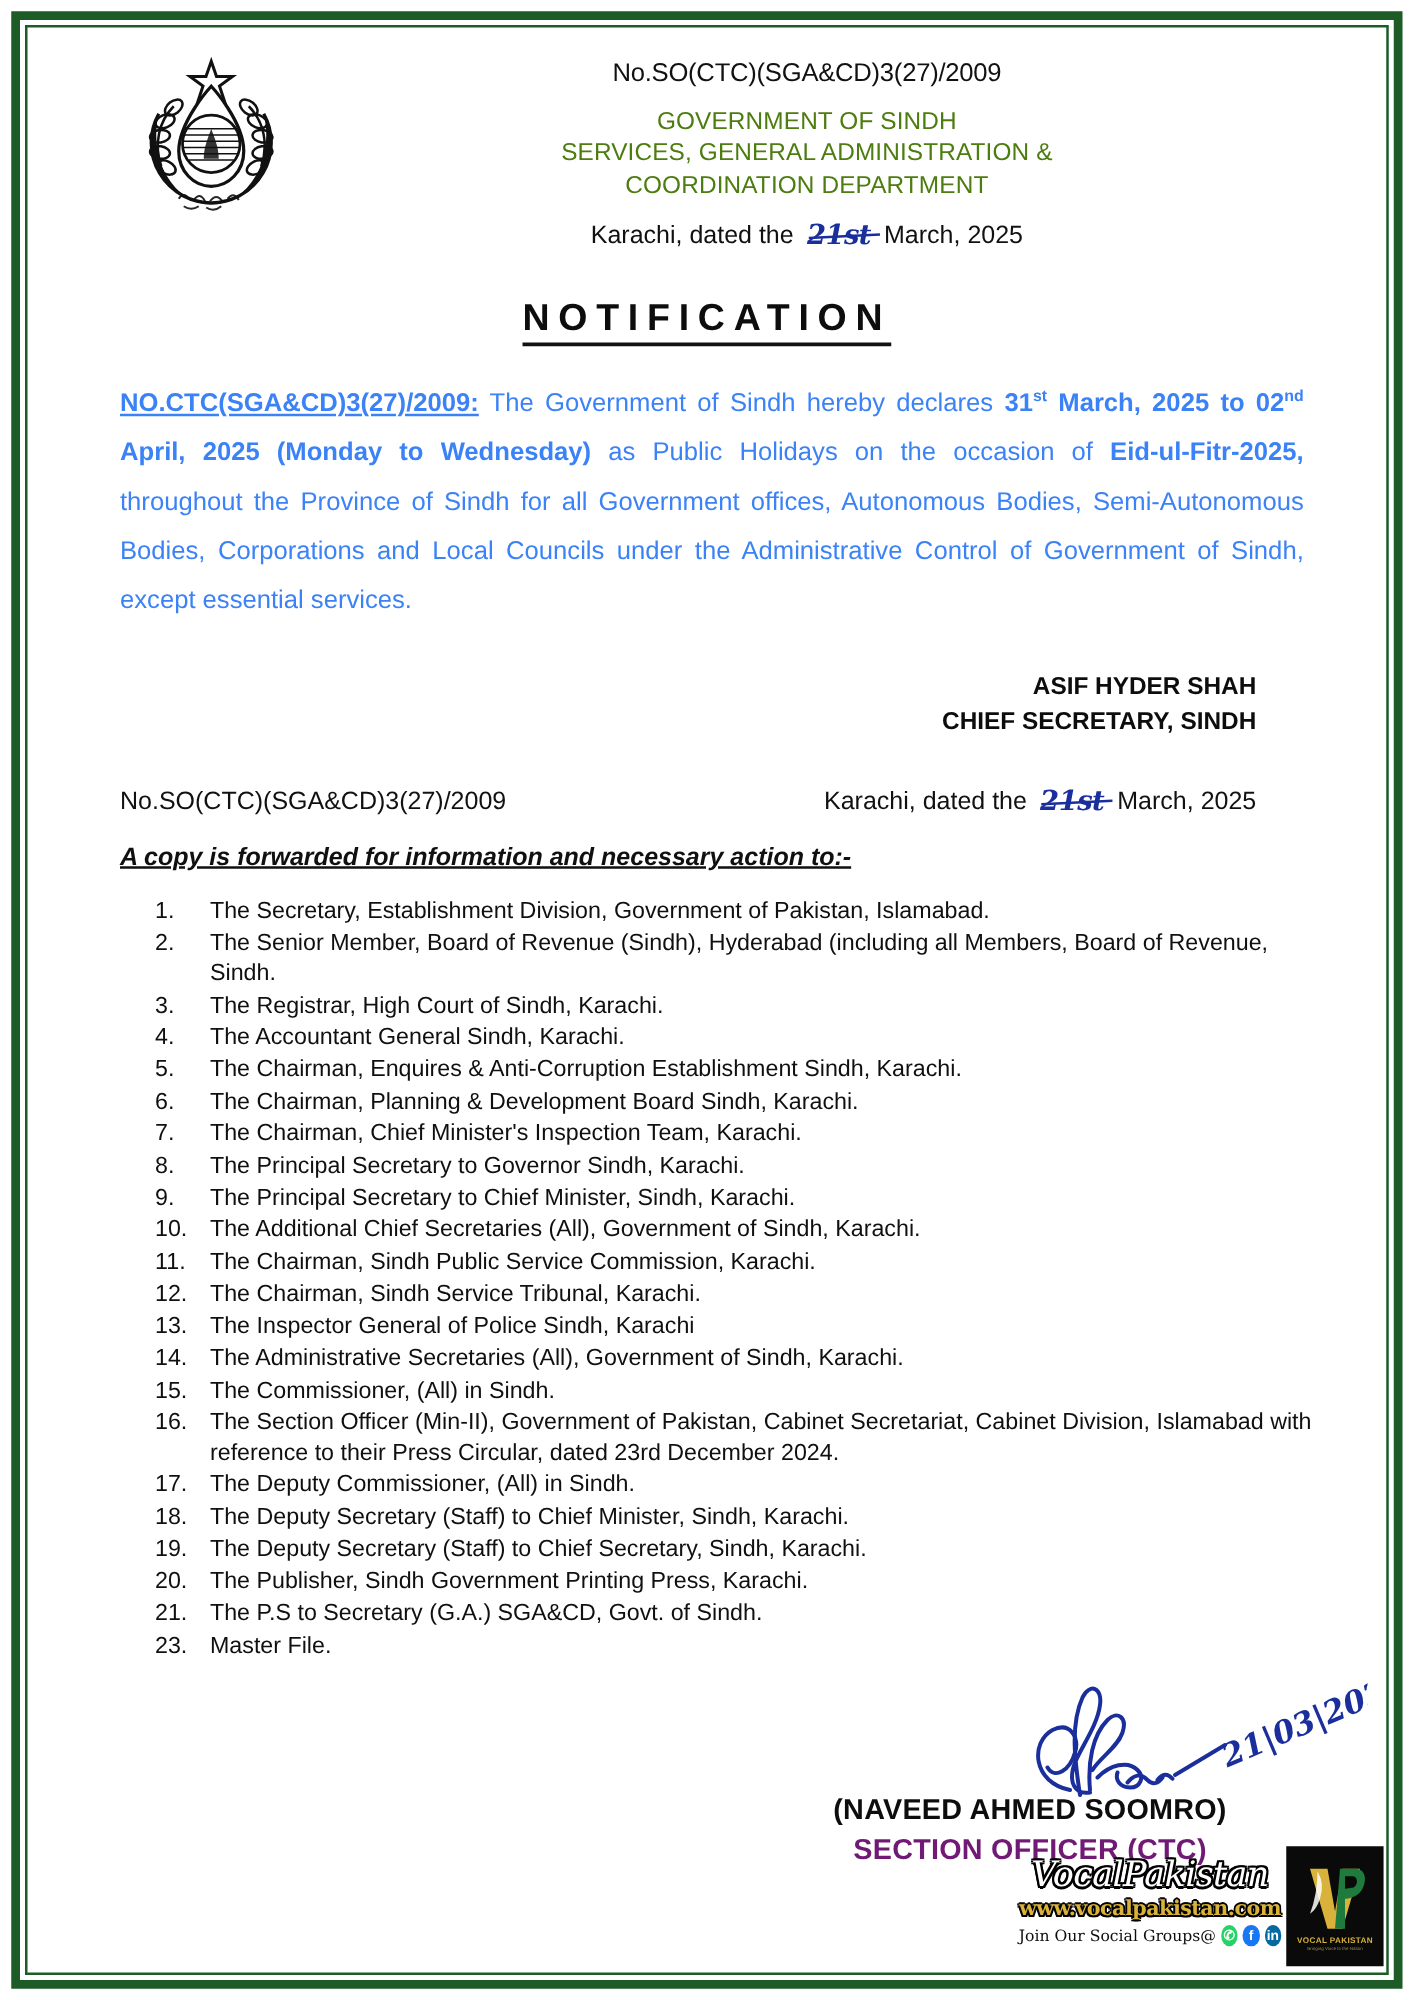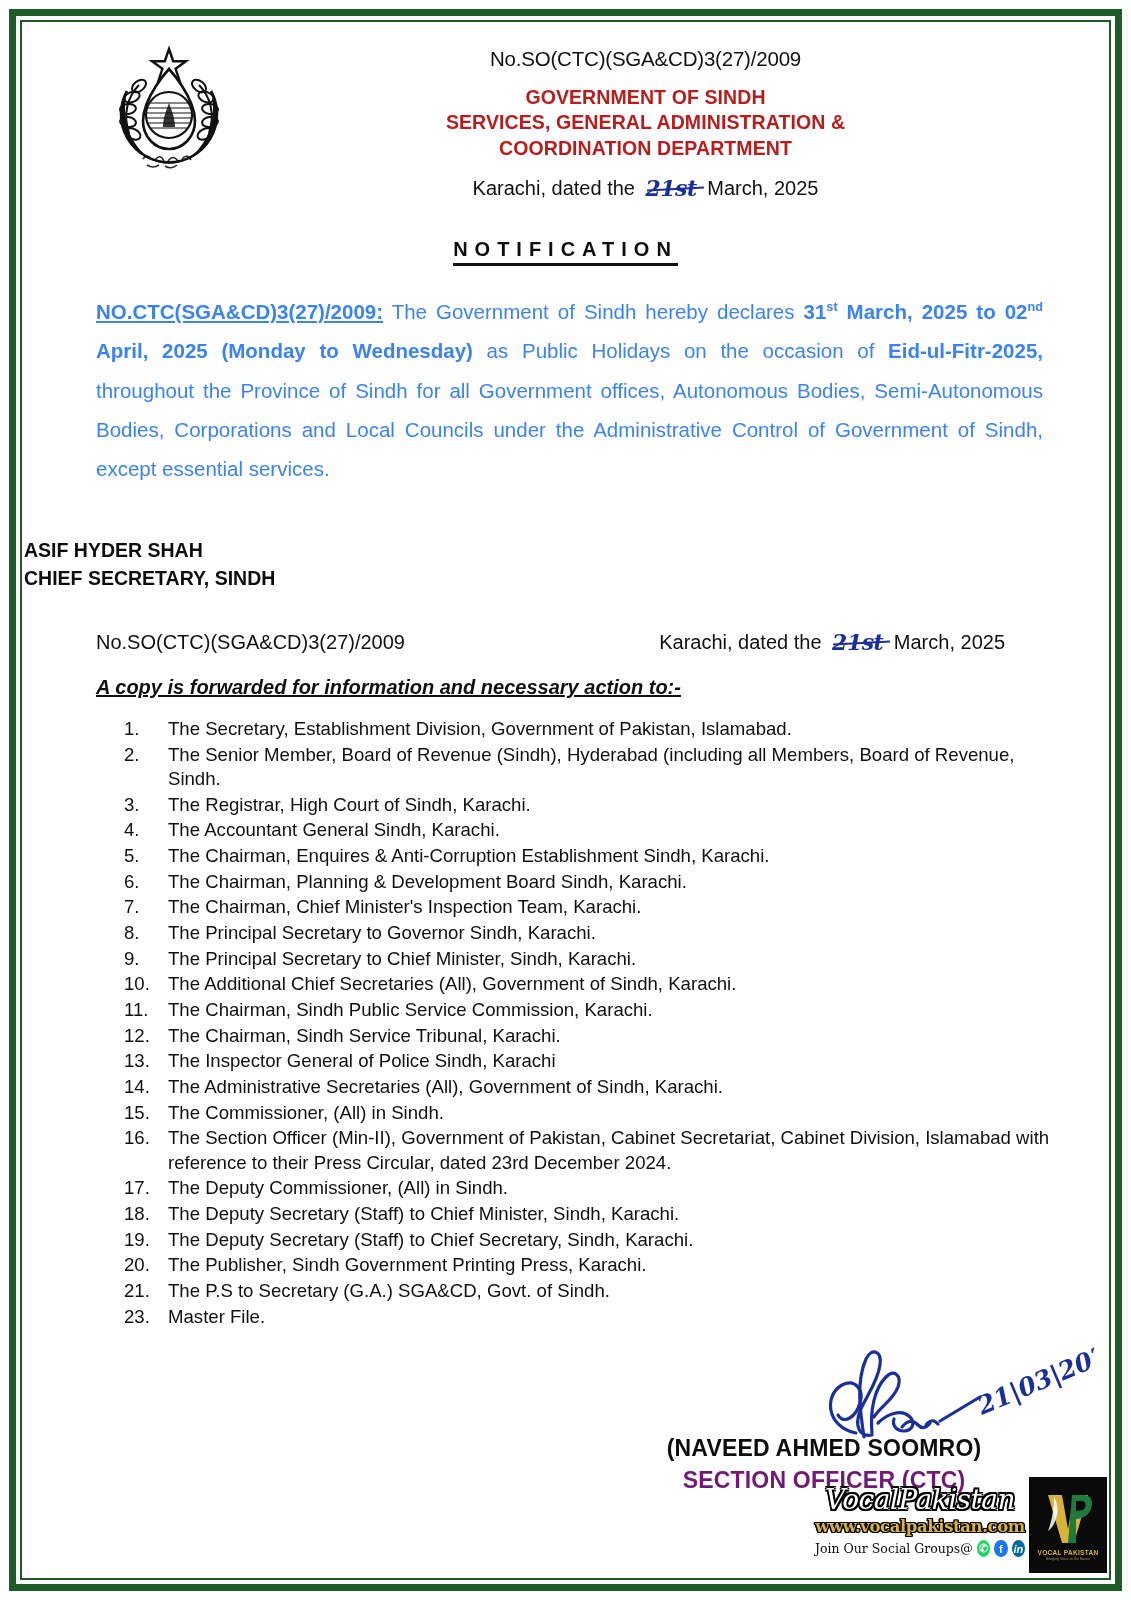--- a/index.html
+++ b/index.html
@@ -69,24 +69,24 @@
   }
   .file-no-top {
     font-size: 20.5px;
     letter-spacing: -0.2px;
     color: #111;
     margin-bottom: 14px;
     white-space: nowrap;
   }
   .gov-line {
     font-size: 19.5px;
-    font-weight: bold;
+    font-weight: normal;
     letter-spacing: 0.1px;
     line-height: 1.30;
-    color: #b91c1c;
+    color: #4d7c0f;
   }
   .dateline {
     margin-top: 13px;
     font-size: 20px;
     color: #111;
   }
   .hand {
     font-family: "DejaVu Serif", serif;
     font-style: italic;
     font-weight: bold;
@@ -109,21 +109,21 @@
     transform: rotate(-3deg);
   }
 
   
   .title-wrap {
     text-align: center;
     margin-top: 38px;
   }
   .title {
     display: inline-block;
-    font-size: 20px;
+    font-size: 30px;
     font-weight: bold;
     letter-spacing: 7px;
     border-bottom: 3px solid #111;
     padding-bottom: 2px;
     color: #0d0d0d;
   }
 
   
   .body-para {
     margin: 26px 64px 0 72px;
@@ -134,23 +134,23 @@
   }
   .body-para .ref {
     font-weight: bold;
     text-decoration: underline;
   }
   .body-para b { font-weight: bold; }
   sup { font-size: 0.62em; vertical-align: super; line-height: 0; }
 
   
   .cs-block {
-    margin-top: 48px;
+    margin-top: 36px;
     padding-right: 102px;
-    text-align: left;
+    text-align: right;
     font-size: 19.5px;
     font-weight: bold;
     line-height: 1.42;
     color: #0d0d0d;
   }
 
   
   .ref-row {
     display: flex;
     align-items: baseline;
@@ -291,21 +291,21 @@
     display: inline-flex;
     align-items: center;
     justify-content: center;
     color: #fff;
     font-size: 11px;
     font-weight: bold;
     font-family: "Liberation Sans", sans-serif;
   }
   .soc-wa { background: #25d366; }
   .soc-fb { background: #1877f2; }
-  .soc-li { background: #0369a1; font-style: italic; }
+  .soc-li { background: #0369a1; }
 
   .wm-logo {
     position: absolute;
     right: 0; top: 0;
     width: 78px;
     height: 96px;
     background: #0a0a0a;
     display: flex;
     flex-direction: column;
     align-items: center;

